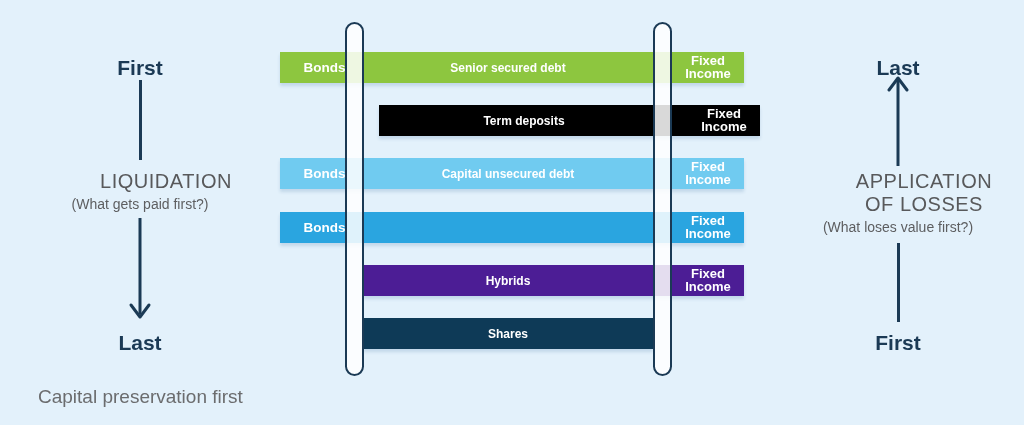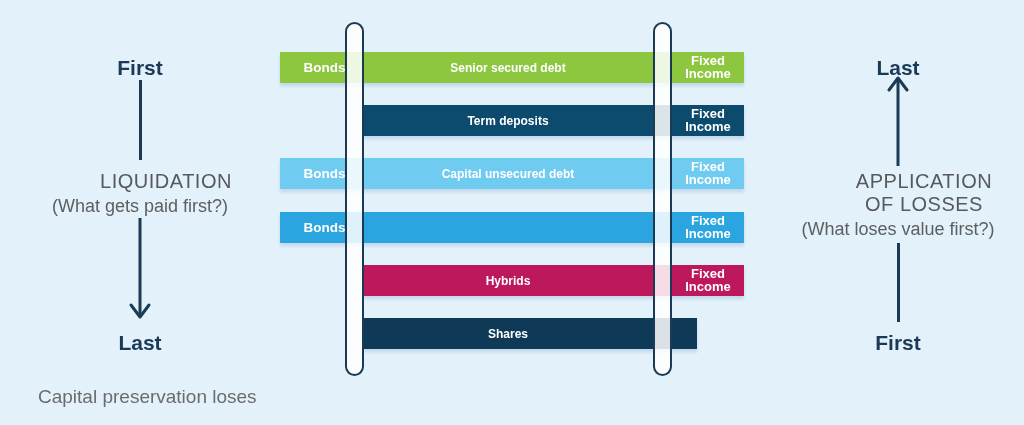--- a/index.html
+++ b/index.html
@@ -2,21 +2,21 @@
 <html><head>
 <meta charset="utf-8">
 <style>
   html,body{margin:0;padding:0;}
   body{font-family:"Liberation Sans", sans-serif; -webkit-font-smoothing:antialiased;}
   .stage{position:relative;width:1024px;height:425px;overflow:hidden;background:#e3f1fb;}
 
   
   .axis-label{position:absolute;width:280px;text-align:center;font-weight:bold;font-size:21px;color:var(--navy,#1b3a55);}
   .axis-title{position:absolute;width:332px;text-align:center;font-size:20px;color:#58595b;letter-spacing:0.5px;}
-  .axis-sub{position:absolute;width:280px;text-align:center;font-size:18px;color:#5d5e60;}
+  .axis-sub{position:absolute;width:280px;text-align:center;font-size:14px;color:#5d5e60;}
   .vline{position:absolute;width:3px;background:var(--navy,#1b3a55);}
   .arrow-svg{position:absolute;color:var(--navy,#1b3a55);}
 
   .left-axis-first{left:0;top:56px;}
   .left-line{left:139px;top:80px;height:80px;}
   .left-title{left:0;top:170px;}
   .left-sub{left:0;top:196px;}
   .left-arrow{left:128px;top:218px;}
   .left-axis-last{left:0;top:331px;}
 
@@ -72,21 +72,21 @@
 
     <div class="bar r0 span-full" style="background-color: rgb(141, 198, 63);">
       <span class="chip bonds">Bonds</span>
       <span class="main-label offset">Senior secured debt</span>
       <span class="chip fixed">
         <span>Fixed</span>
         <span>Income</span>
       </span>
     </div>
 
-    <div class="bar r1 span-mid" style="background-color: #0c4a6e;">
+    <div class="bar r1 span-mid" style="background-color: #000000; margin-left: 16px;">
       <span class="main-label">Term deposits</span>
       <span class="chip fixed">
         <span>Fixed</span>
         <span>Income</span>
       </span>
     </div>
 
     <div class="bar r2 span-full" style="background-color: rgb(112, 203, 240);">
       <span class="chip bonds">Bonds</span>
       <span class="main-label offset">Capital unsecured debt</span>
@@ -97,41 +97,41 @@
     </div>
 
     <div class="bar r3 span-full" style="background-color: rgb(42, 165, 224);">
       <span class="chip bonds">Bonds</span>
       <span class="chip fixed">
         <span>Fixed</span>
         <span>Income</span>
       </span>
     </div>
 
-    <div class="bar r4 span-mid" style="background-color: #be185d;">
+    <div class="bar r4 span-mid" style="background-color: #4c1d95;">
       <span class="main-label">Hybrids</span>
       <span class="chip fixed">
         <span>Fixed</span>
         <span>Income</span>
       </span>
     </div>
 
-    <div class="bar r5 span-short" style="background-color: rgb(14, 58, 87); padding-left: 44px;">
+    <div class="bar r5 span-short" style="background-color: rgb(14, 58, 87);">
       <span class="main-label">Shares</span>
     </div>
 
     <div class="rail left"></div>
     <div class="rail right"></div>
   </div>
 
   <div class="axis-label right-axis-last">Last</div>
   <svg class="arrow-svg right-arrow" width="24" height="92" viewBox="0 0 24 92">
     <line x1="12" y1="4" x2="12" y2="90" stroke="currentColor" stroke-width="3"></line>
     <polyline points="3,14 12,2 21,14" fill="none" stroke="currentColor" stroke-width="3" stroke-linejoin="round" stroke-linecap="round"></polyline>
   </svg>
   <div class="axis-title right-title1">APPLICATION</div>
   <div class="axis-title right-title2">OF LOSSES</div>
   <div class="axis-sub right-sub">(What loses value first?)</div>
   <div class="vline right-line"></div>
   <div class="axis-label right-axis-first">First</div>
 
-  <div class="caption">Capital preservation loses</div>
+  <div class="caption">Capital preservation first</div>
 </div>
 
 </body></html>

